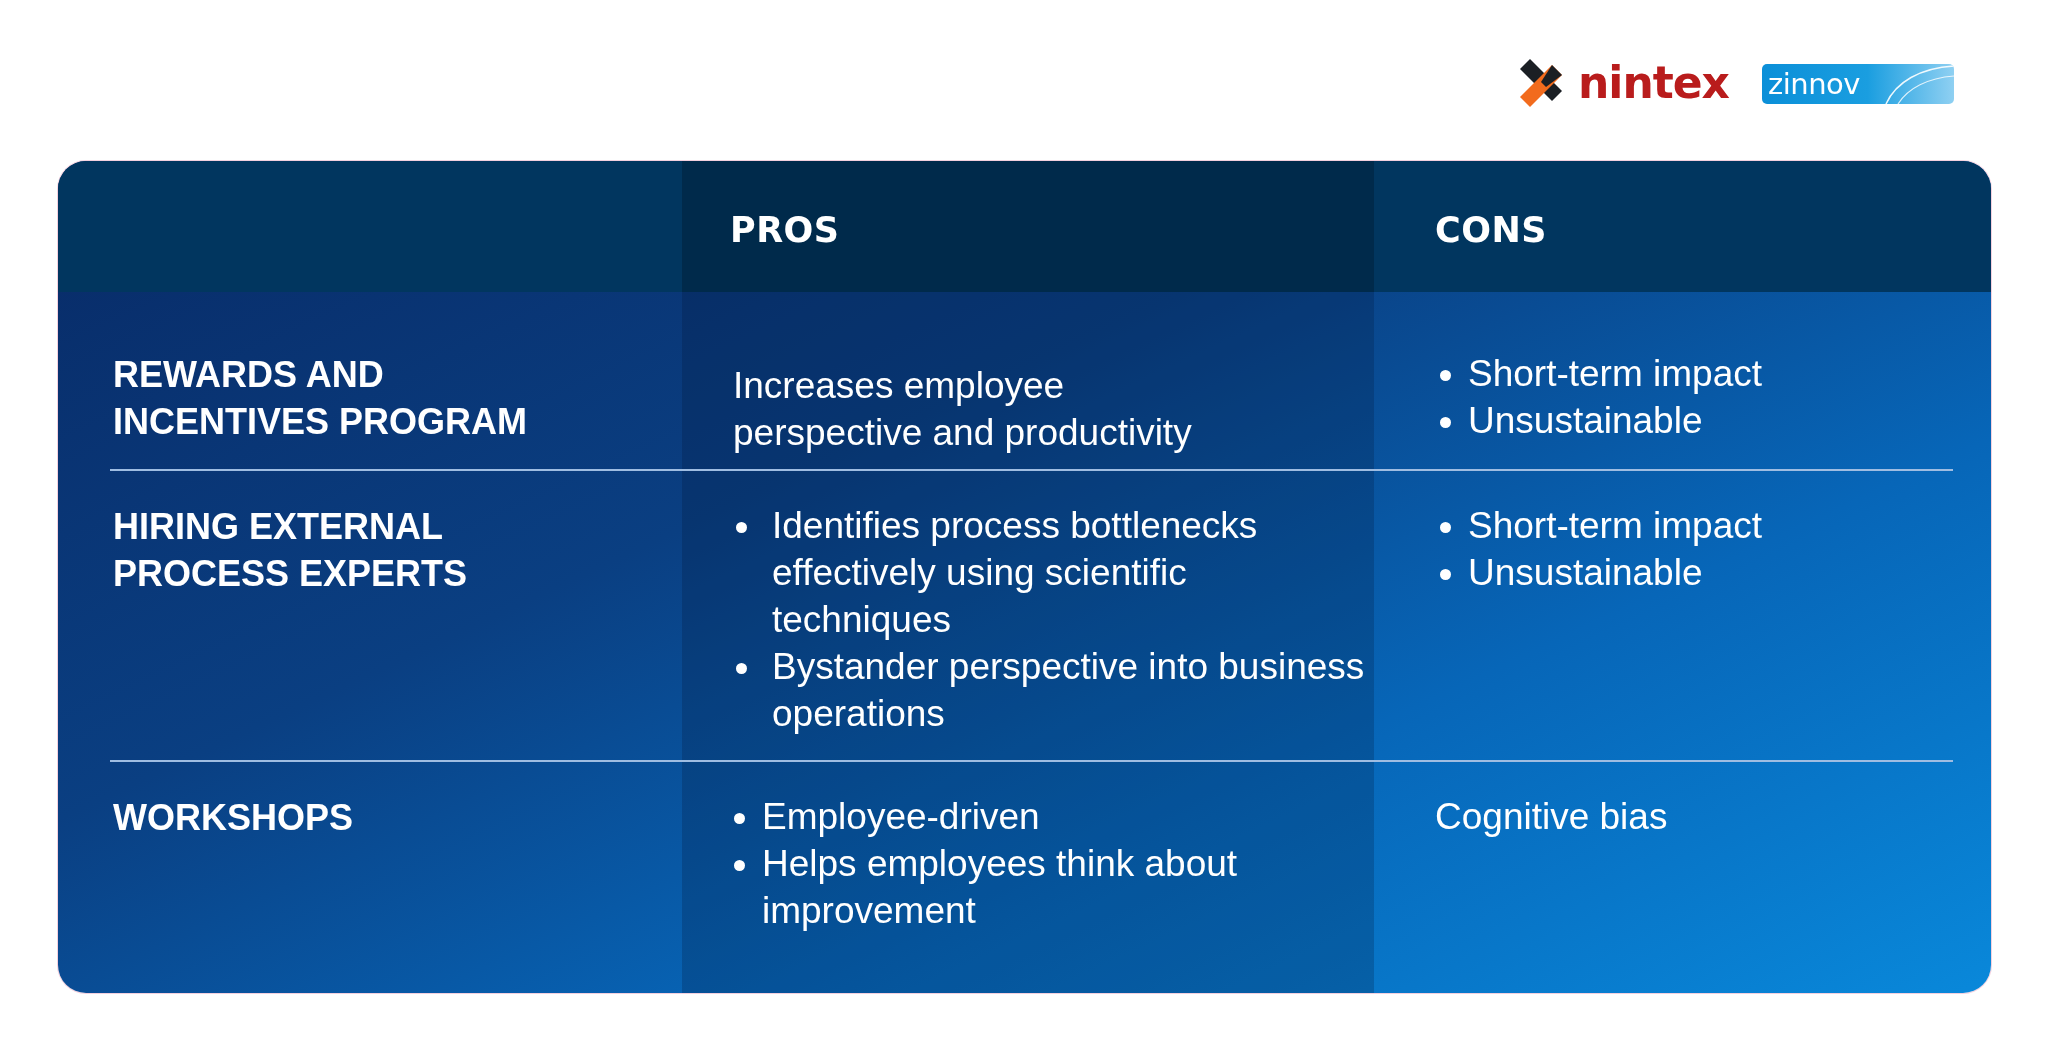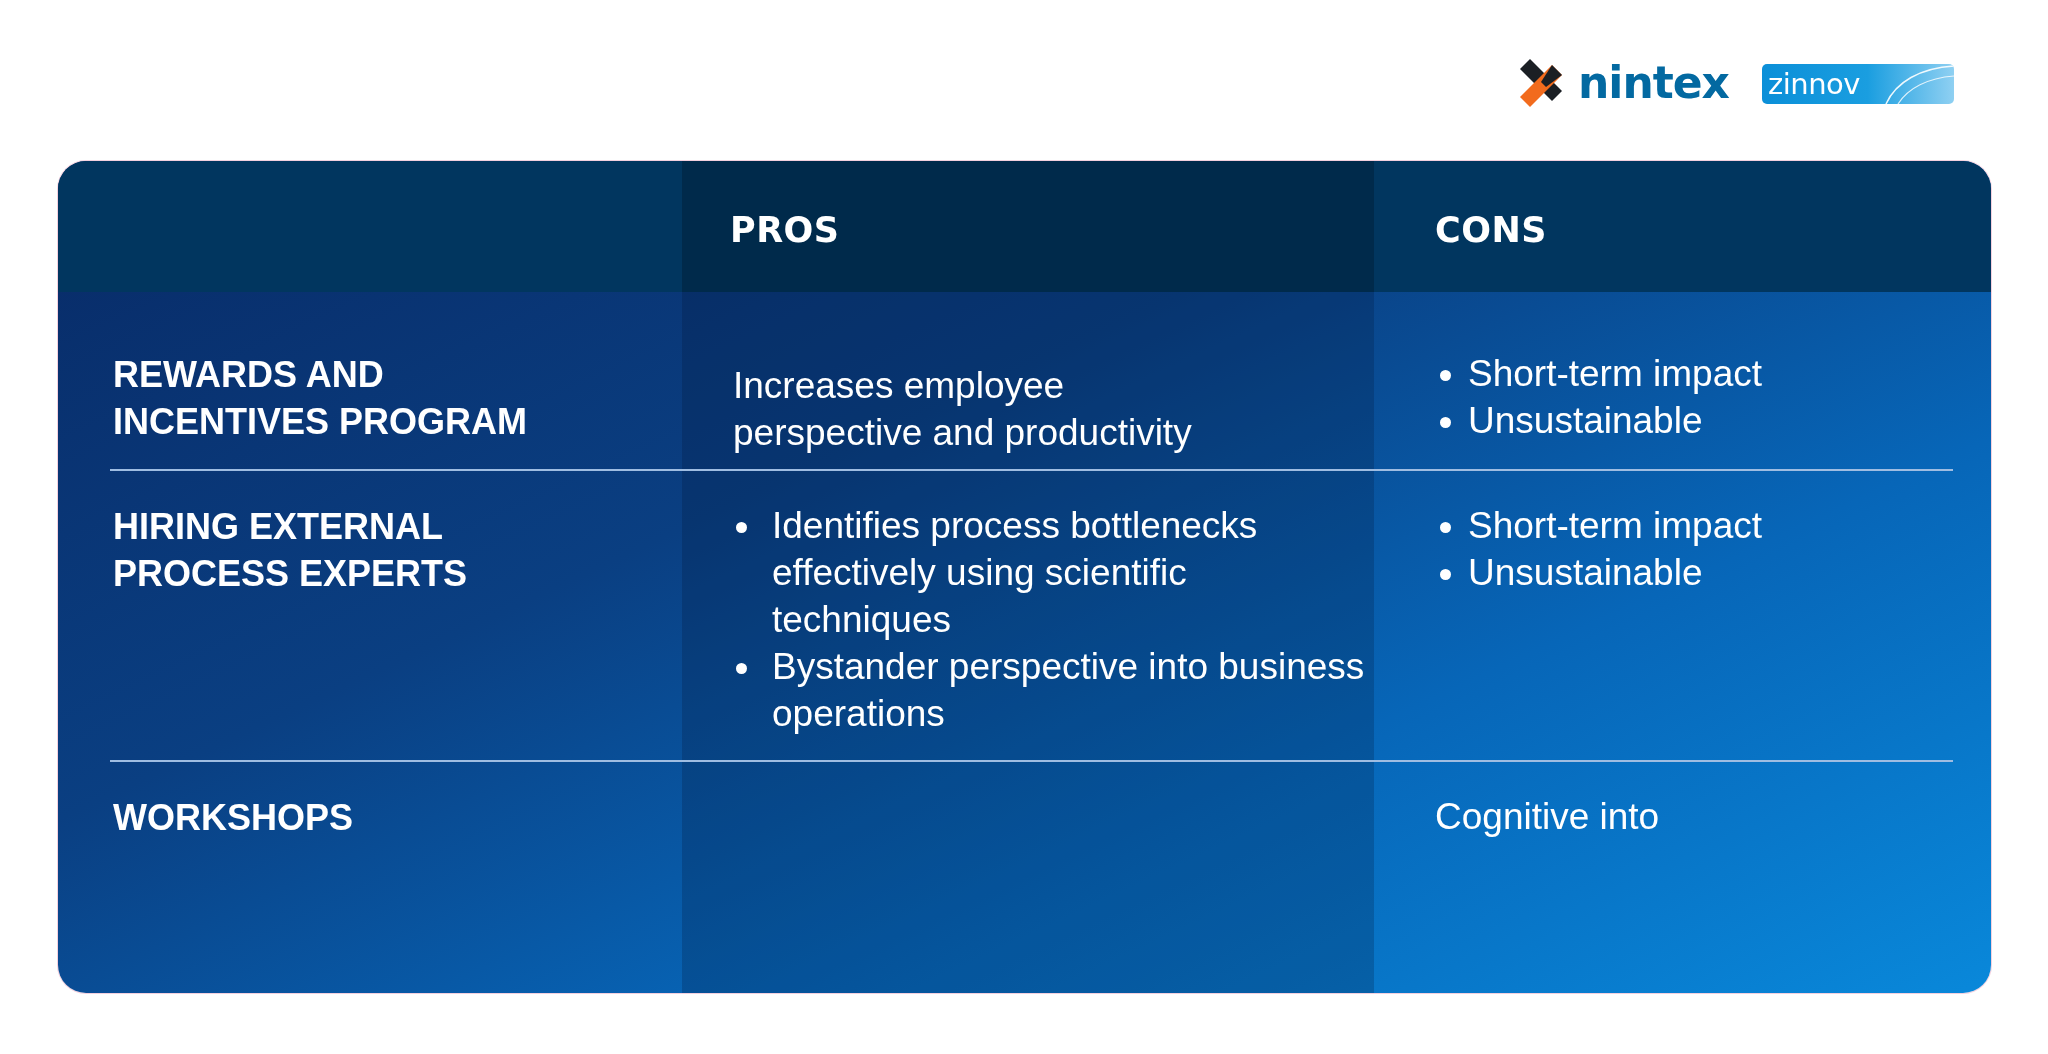--- a/index.html
+++ b/index.html
@@ -10,21 +10,21 @@
       color: #ffffff;
     }
     
     .logo-nintex {
       position: absolute; left: 1516px; top: 56px; height: 54px;
       display: flex; align-items: center; gap: 12px;
     }
     .logo-nintex svg { width: 50px; height: 52px; display: block; }
     .logo-nintex .wordmark {
       font-family: "DejaVu Sans", sans-serif; font-size: 44px; font-weight: 700;
-      color: #0369a1; letter-spacing: -1px; line-height: 1;
+      color: #b91c1c; letter-spacing: -1px; line-height: 1;
     }
     .logo-zinnov {
       position: absolute; left: 1762px; top: 64px; width: 192px; height: 40px;
       border-radius: 5px; overflow: hidden;
       background: linear-gradient(90deg, #0b8fd8 0%, #1a9ee0 55%, #8fd0f2 100%);
     }
     .logo-zinnov .wordmark {
       position: absolute; left: 6px; top: 0; height: 40px; line-height: 40px;
       font-family: "DejaVu Sans", sans-serif; font-size: 29px; color: #ffffff;
       letter-spacing: -0.5px;
@@ -140,16 +140,22 @@
       <li>Short-term impact</li>
       <li>Unsustainable</li>
     </ul>
   </div>
 
   <div class="divider" style="top:599px;"></div>
 
   <div class="row-title" style="top:633px;">
     <div>WORKSHOPS</div>
   </div>
+  <div class="cell bullets-tight" style="left:672px; top:632px; width:600px;">
+    <ul>
+      <li>Employee-driven</li>
+      <li>Helps employees think about improvement</li>
+    </ul>
+  </div>
   <div class="cell" style="left:1377px; top:632px;">
-    <p>Cognitive into</p>
+    <p>Cognitive bias</p>
   </div>
 </div>
 
 </body></html>

